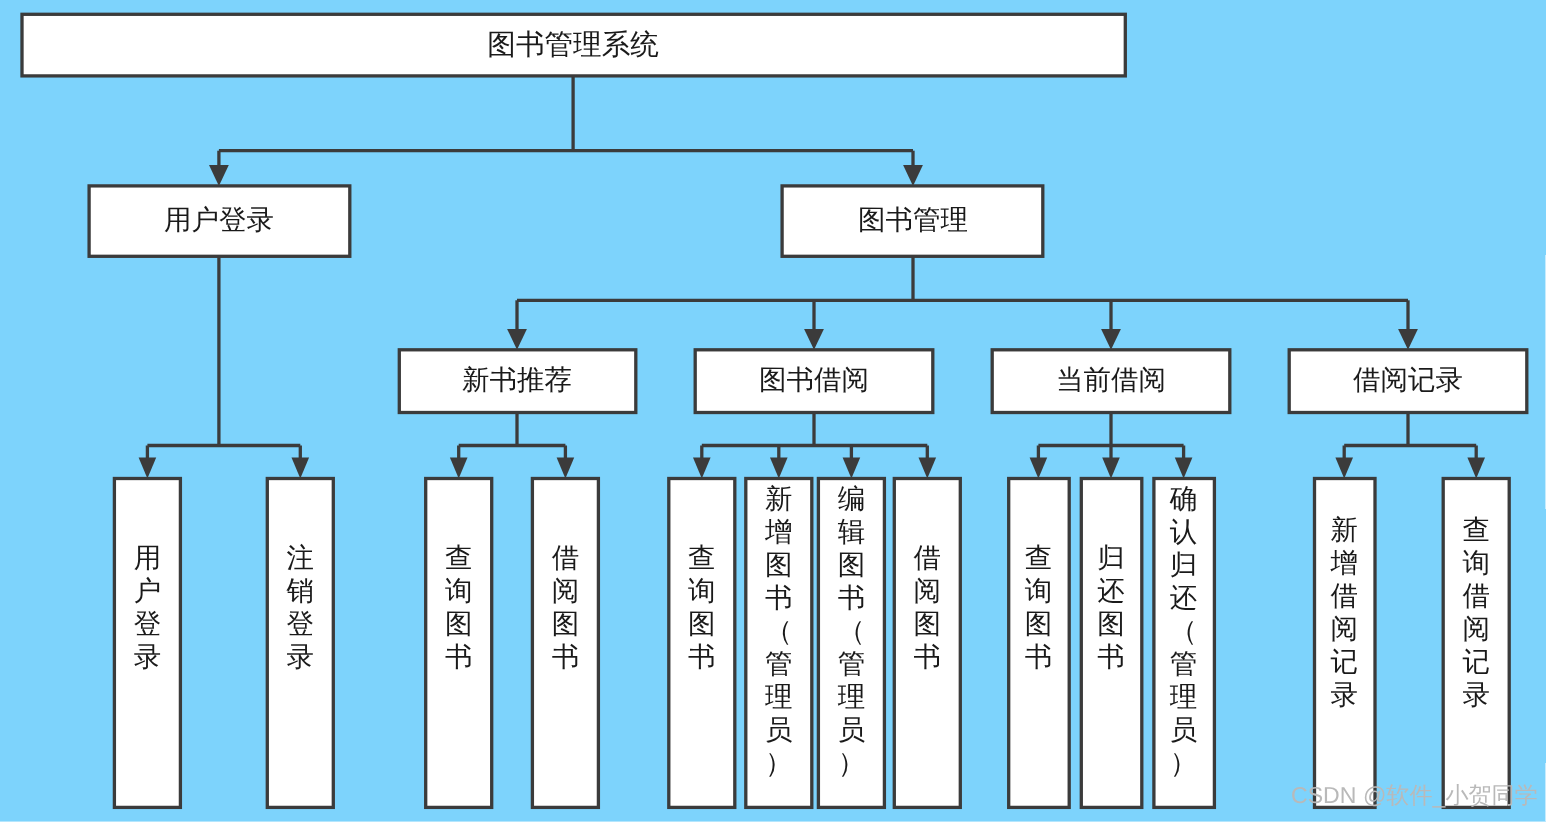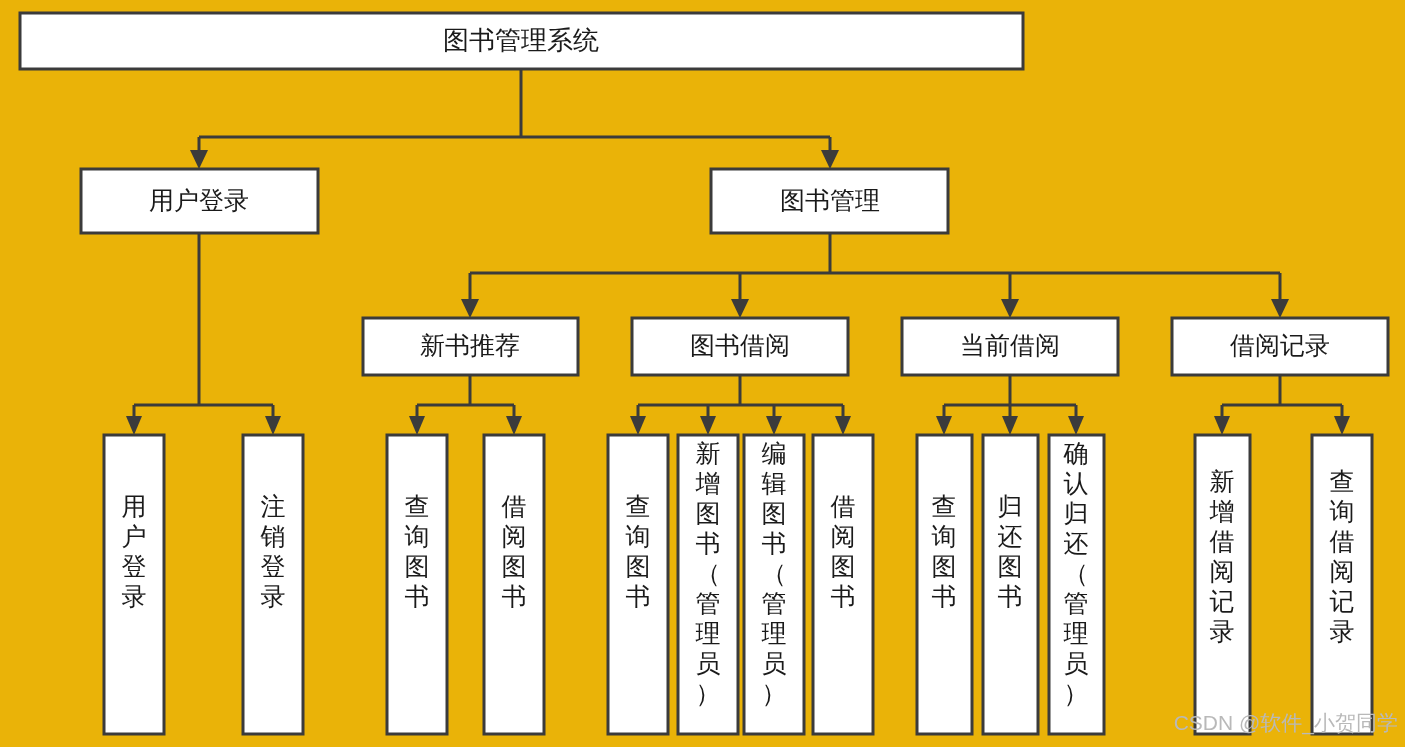--- a/index.html
+++ b/index.html
@@ -8,21 +8,21 @@
     padding: 0;
     background: #ffffff;
   }
   body {
     font-family: "Liberation Sans", "DejaVu Sans", sans-serif;
   }
   #diagram-root {
     position: relative;
     width: 1405px;
     height: 747px;
-    background: #eab308;
+    background: #7dd3fc;
     overflow: hidden;
   }
   svg.diagram-canvas {
     position: absolute;
     left: 0;
     top: 0;
     width: 1405px;
     height: 747px;
     display: block;
   }

